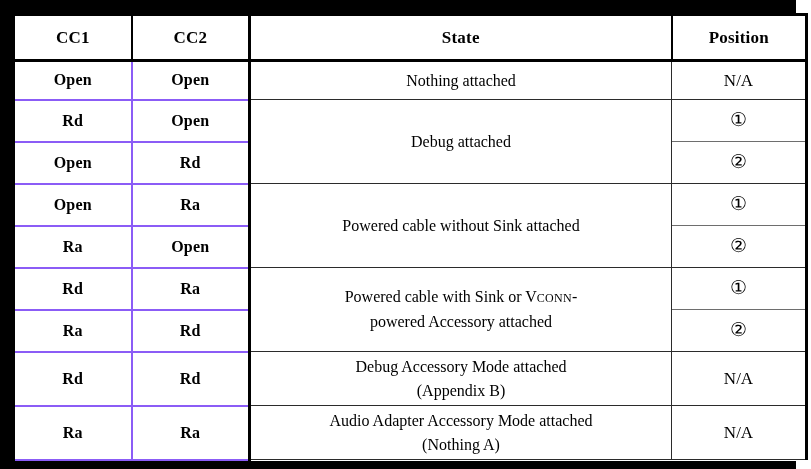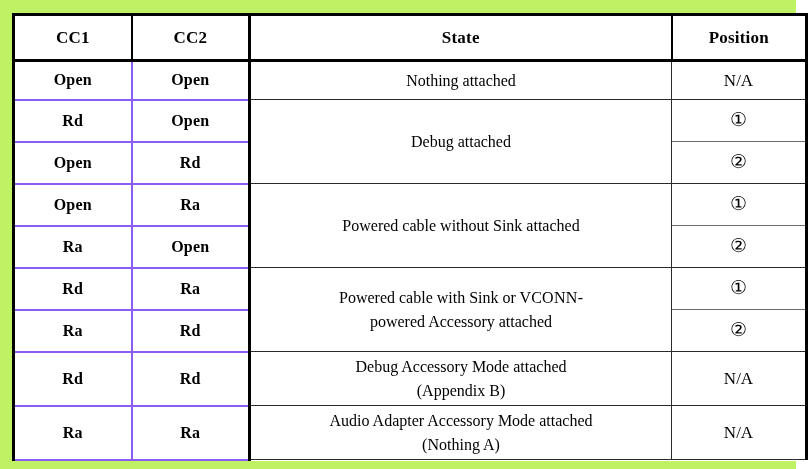--- a/index.html
+++ b/index.html
@@ -12,21 +12,21 @@
     height: 469px;
     font-family: "Liberation Serif", "DejaVu Serif", serif;
     color: #000000;
     overflow: hidden;
   }
 
   #page {
     position: relative;
     width: 796px;
     height: 469px;
-    background: #bef264;
+    background: #000000;
   }
 
   
   table.cc-table {
     position: absolute;
     left: 12px;
     top: 13px;
     width: 793px;
     border-collapse: collapse;
     table-layout: fixed;
@@ -98,21 +98,21 @@
   .pos.soft-top    { border-top: 1px solid #6e6e6e; }
   .pos.soft-bottom { border-bottom: 1px solid #6e6e6e; }
 
   
   .r-39 { height: 39px; }
   .r-42 { height: 42px; }
   .r-54 { height: 54px; }
 
   
   .sc {
-    font-size: 16px;
+    font-size: 12px;
     letter-spacing: 0.3px;
   }
 </style>
 </head>
 <body>
 
 <div id="page">
 
   <table class="cc-table">
     <colgroup>

